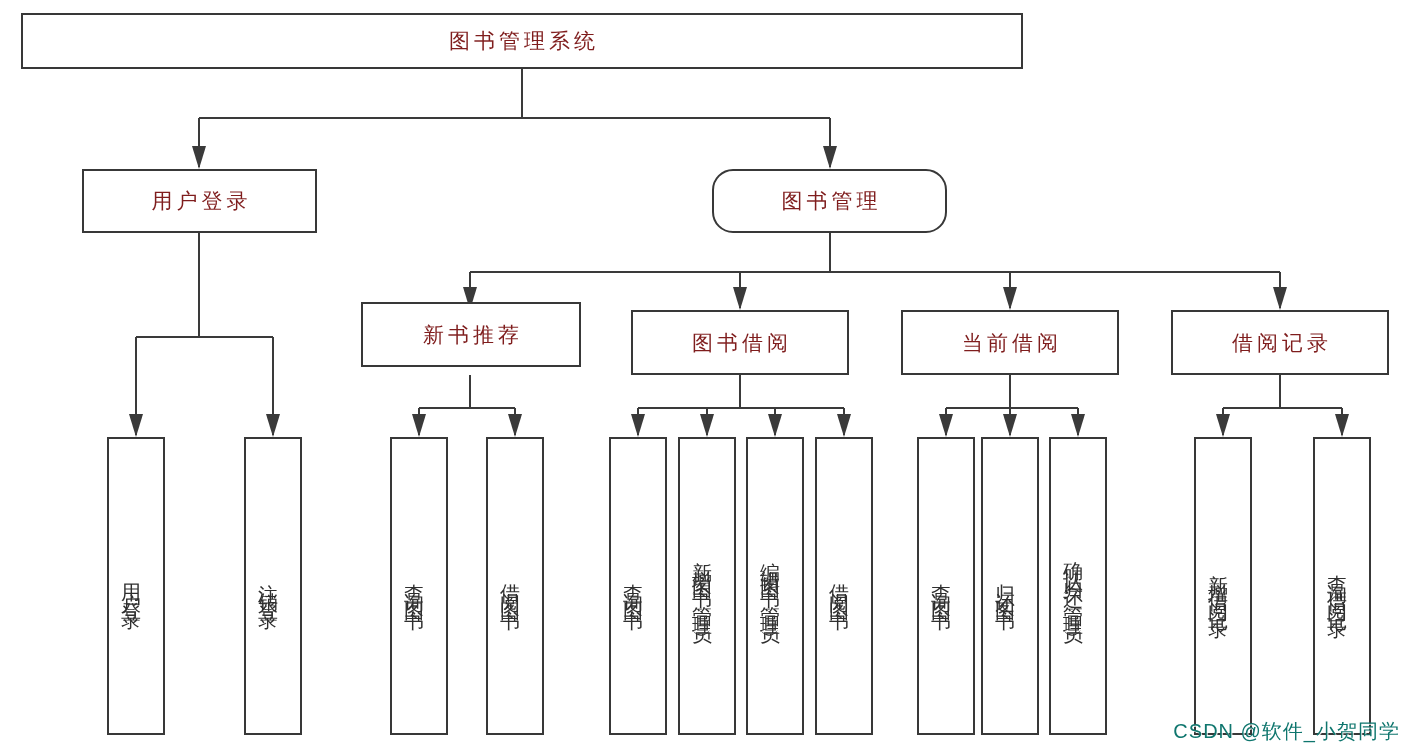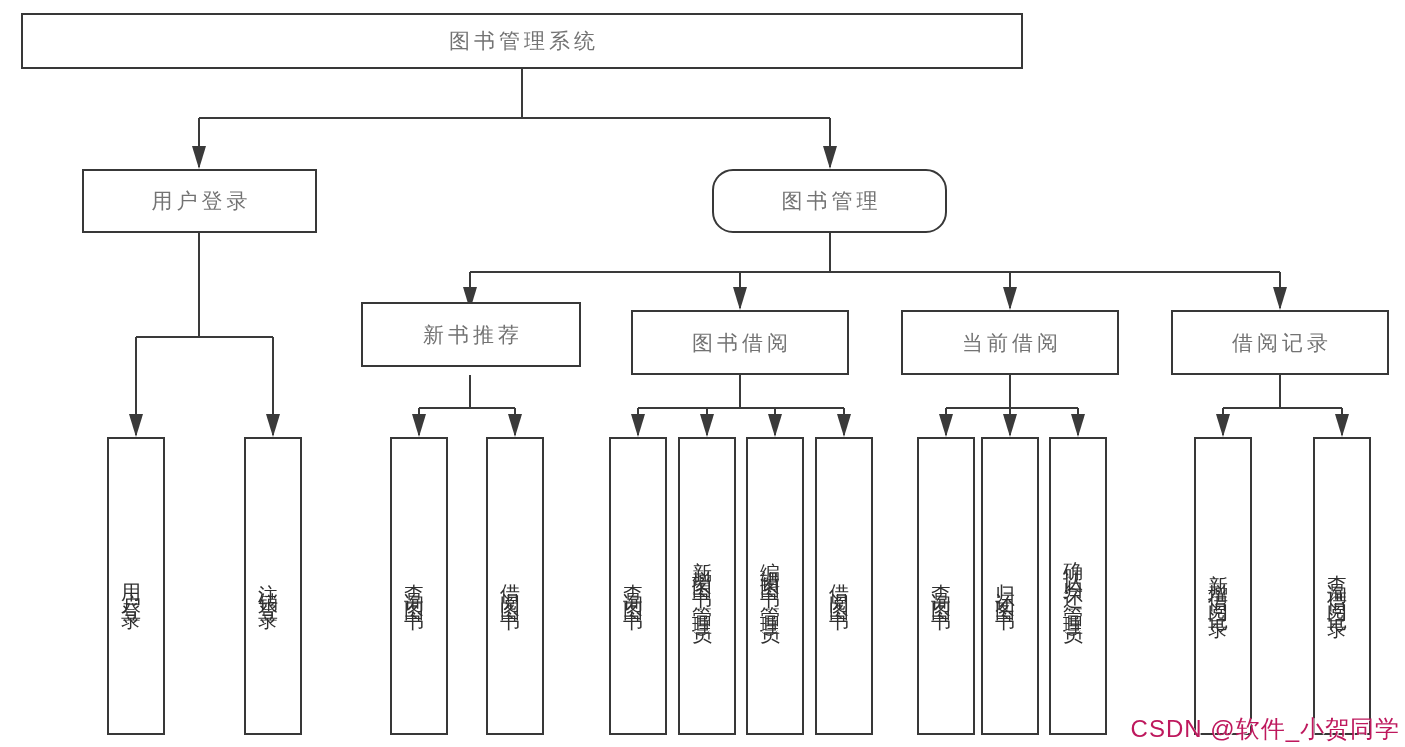--- a/index.html
+++ b/index.html
@@ -25,38 +25,38 @@
     align-items: center;
     justify-content: center;
     color: #2b2b2b;
     z-index: 2;
   }
   .hlabel {
     font-size: 21px;
     letter-spacing: 4px;
     text-indent: 4px;
     white-space: nowrap;
-    color: #737373;
+    color: #7f1d1d;
   }
   .vlabel {
     writing-mode: vertical-rl;
     text-orientation: mixed;
     font-size: 20px;
     letter-spacing: 9px;
     line-height: 1;
     color: #2f2f2f;
     margin-block-end: -9px;
   }
   .watermark {
     position: absolute;
     right: 5px;
     bottom: 2px;
-    font-size: 24px;
+    font-size: 20px;
     letter-spacing: 1px;
-    color: #be185d;
+    color: #0f766e;
     text-shadow: 1px 1px 0 rgba(255,255,255,0.85);
     z-index: 3;
     white-space: nowrap;
   }
 </style>
 </head>
 <body>
 
 <div class="canvas">
 

